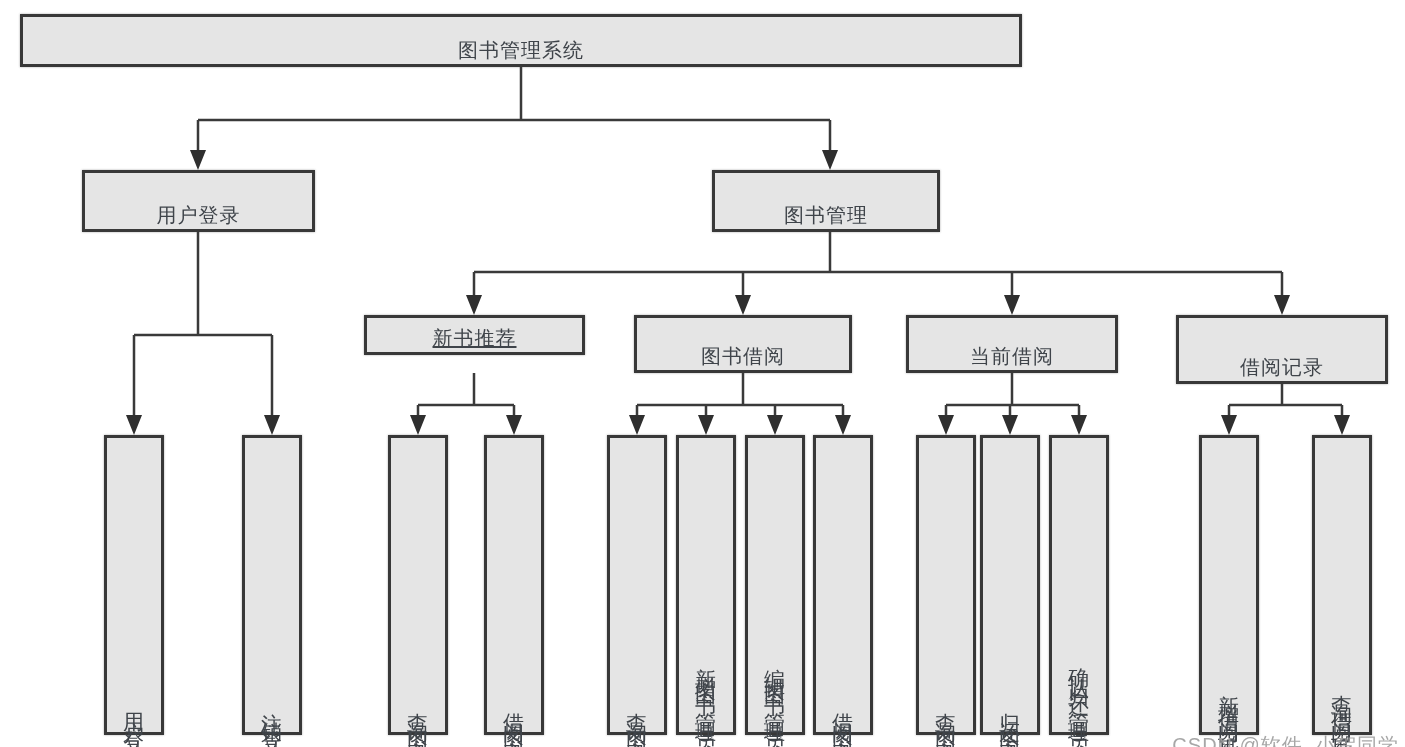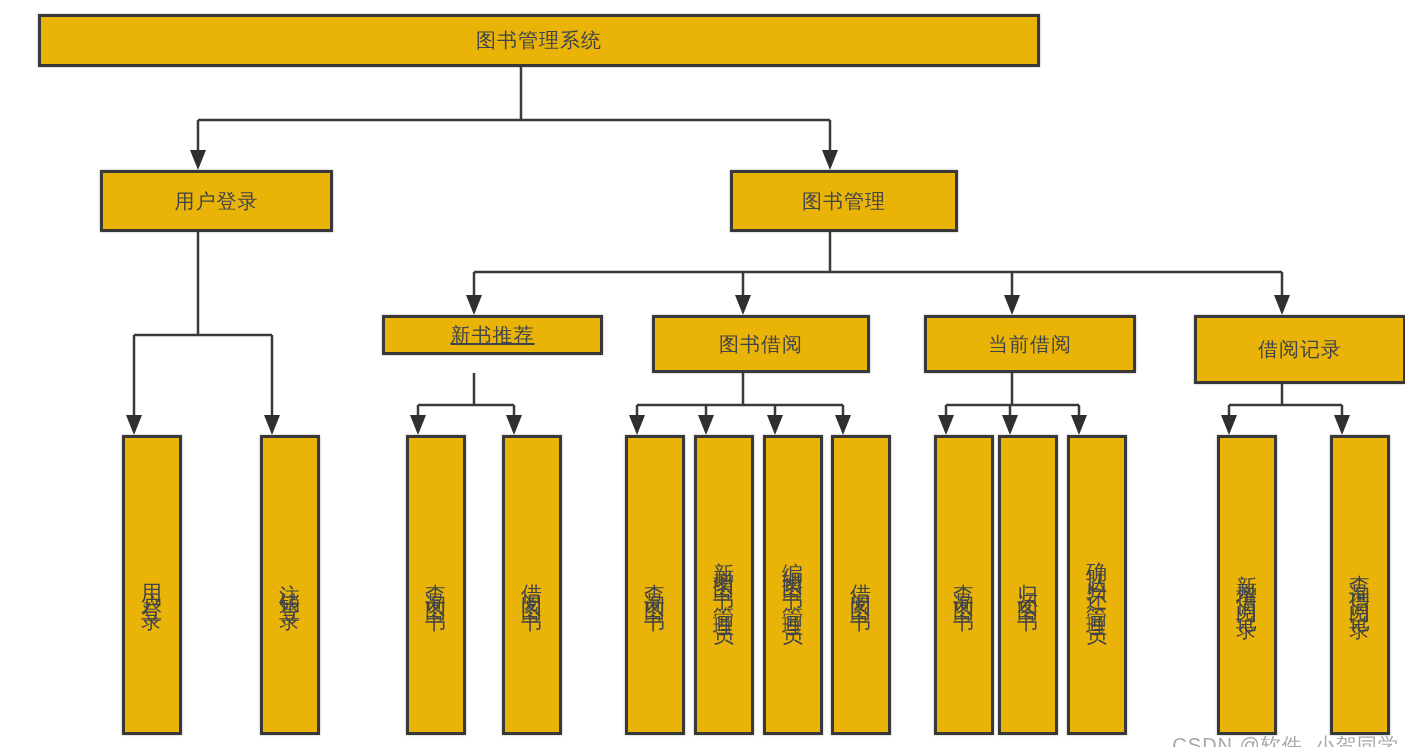--- a/index.html
+++ b/index.html
@@ -30,26 +30,25 @@
     fill: none;
   }
   .connectors polygon {
     fill: #2f2f2f;
     stroke: none;
   }
   .box {
     position: absolute;
     box-sizing: border-box;
     border: 3px solid var(--box_border);
-    background: #eab308;
+    background: #e5e5e5;
     display: flex;
-    align-items: center;
+    align-items: flex-end;
     justify-content: center;
     box-shadow: 0 0 2px rgba(70,70,70,0.45);
-    margin-left: 18px;
   }
   .h-label {
     font-size: 20px;
     letter-spacing: 1px;
     white-space: nowrap;
   }
   .v-label {
     writing-mode: vertical-rl;
     text-orientation: mixed;
     font-size: 21px;

